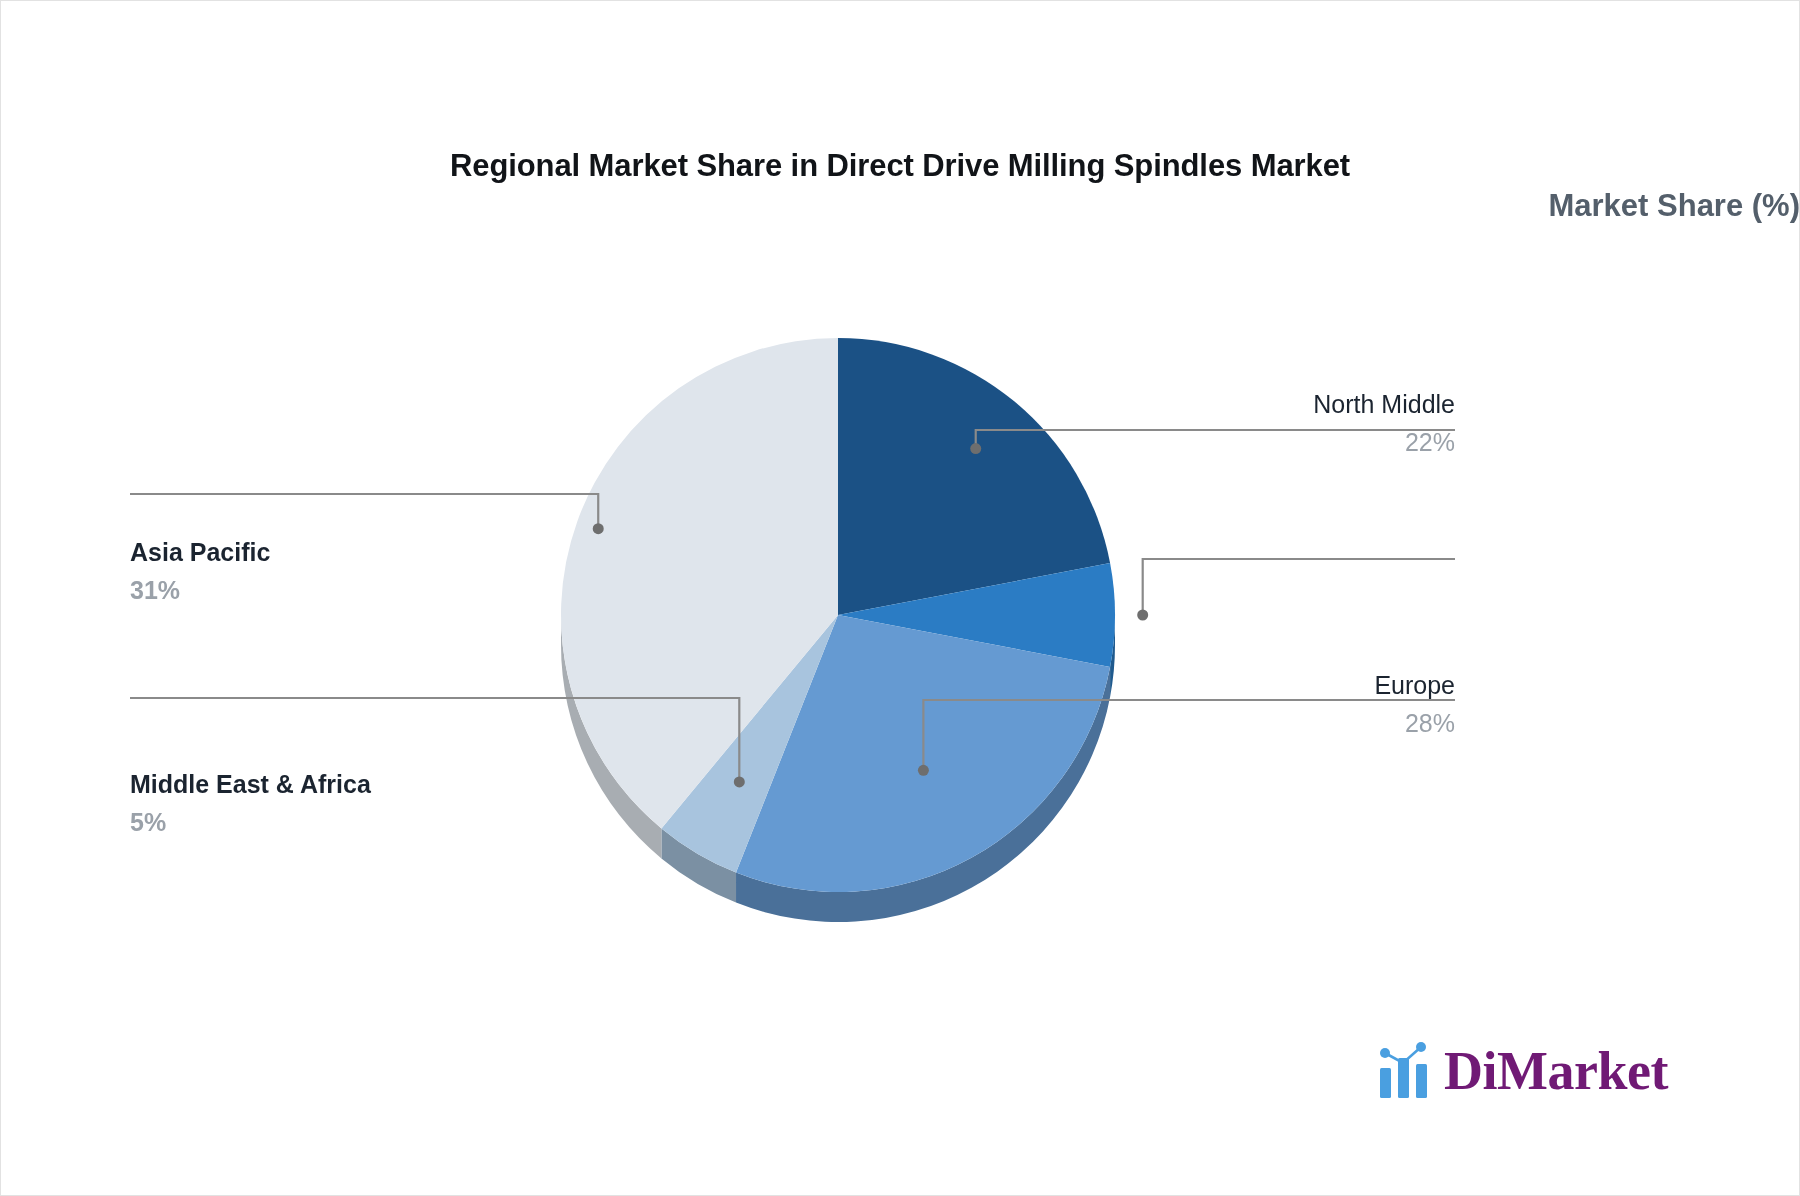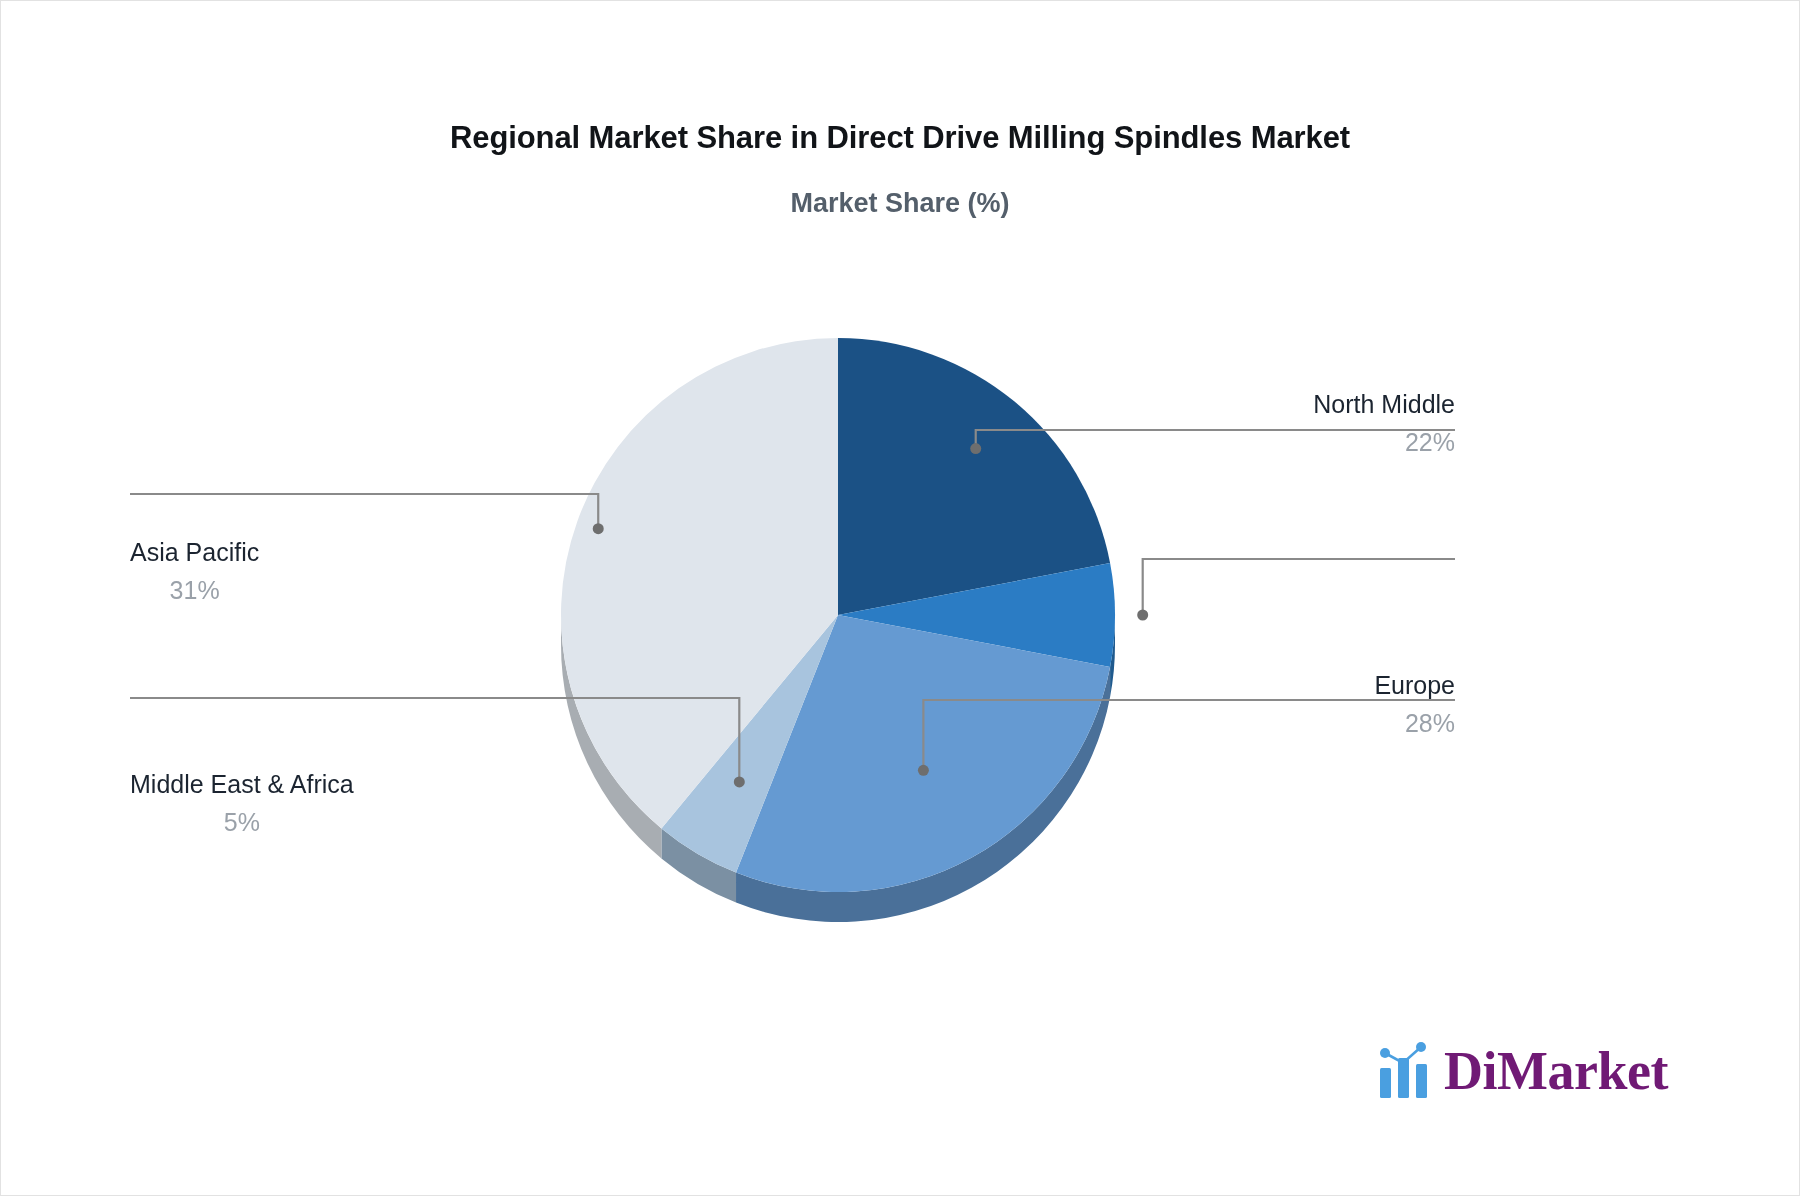--- a/index.html
+++ b/index.html
@@ -26,36 +26,36 @@
     left: 0; top: 0;
     width: 1800px; height: 1196px;
     border: 1px solid #e2e2e2;
     box-sizing: border-box;
     pointer-events: none;
   }
   
   #chart-title {
     position: absolute;
     left: 0;
-    top: 120px;
+    top: 148px;
     width: 1800px;
     text-align: center;
     font-size: 31px;
     font-weight: bold;
     color: #111418;
     letter-spacing: -0.1px;
     font-family: "Liberation Sans", sans-serif;
   }
   #chart-subtitle {
     position: absolute;
     left: 0;
     top: 188px;
     width: 1800px;
-    text-align: center;
-    font-size: 27px;
+    text-align: right;
+    font-size: 31px;
     font-weight: bold;
     color: #545f6b;
     font-family: "Liberation Sans", sans-serif;
   }
   
   #pie-wrap {
     position: absolute;
     left: 0;
     top: 0;
     width: 1800px;
@@ -74,21 +74,21 @@
     white-space: nowrap;
   }
   .slice-label .lab-value {
     display: block;
     font-size: 25px;
     color: #9aa1a9;
     margin-top: 13px;
     white-space: nowrap;
   }
   .slice-label.right { text-align: right; }
-  .slice-label.left  { text-align: center; }
+  .slice-label.left  { text-align: left; font-weight: bold; }
 
   
   #logo {
     position: absolute;
     left: 1378px;
     top: 1040px;
     display: flex;
     align-items: center;
     height: 62px;
   }

